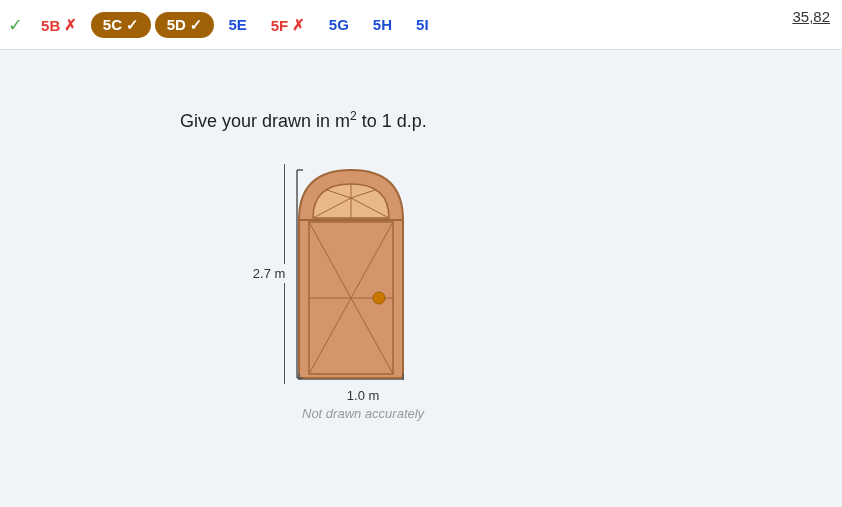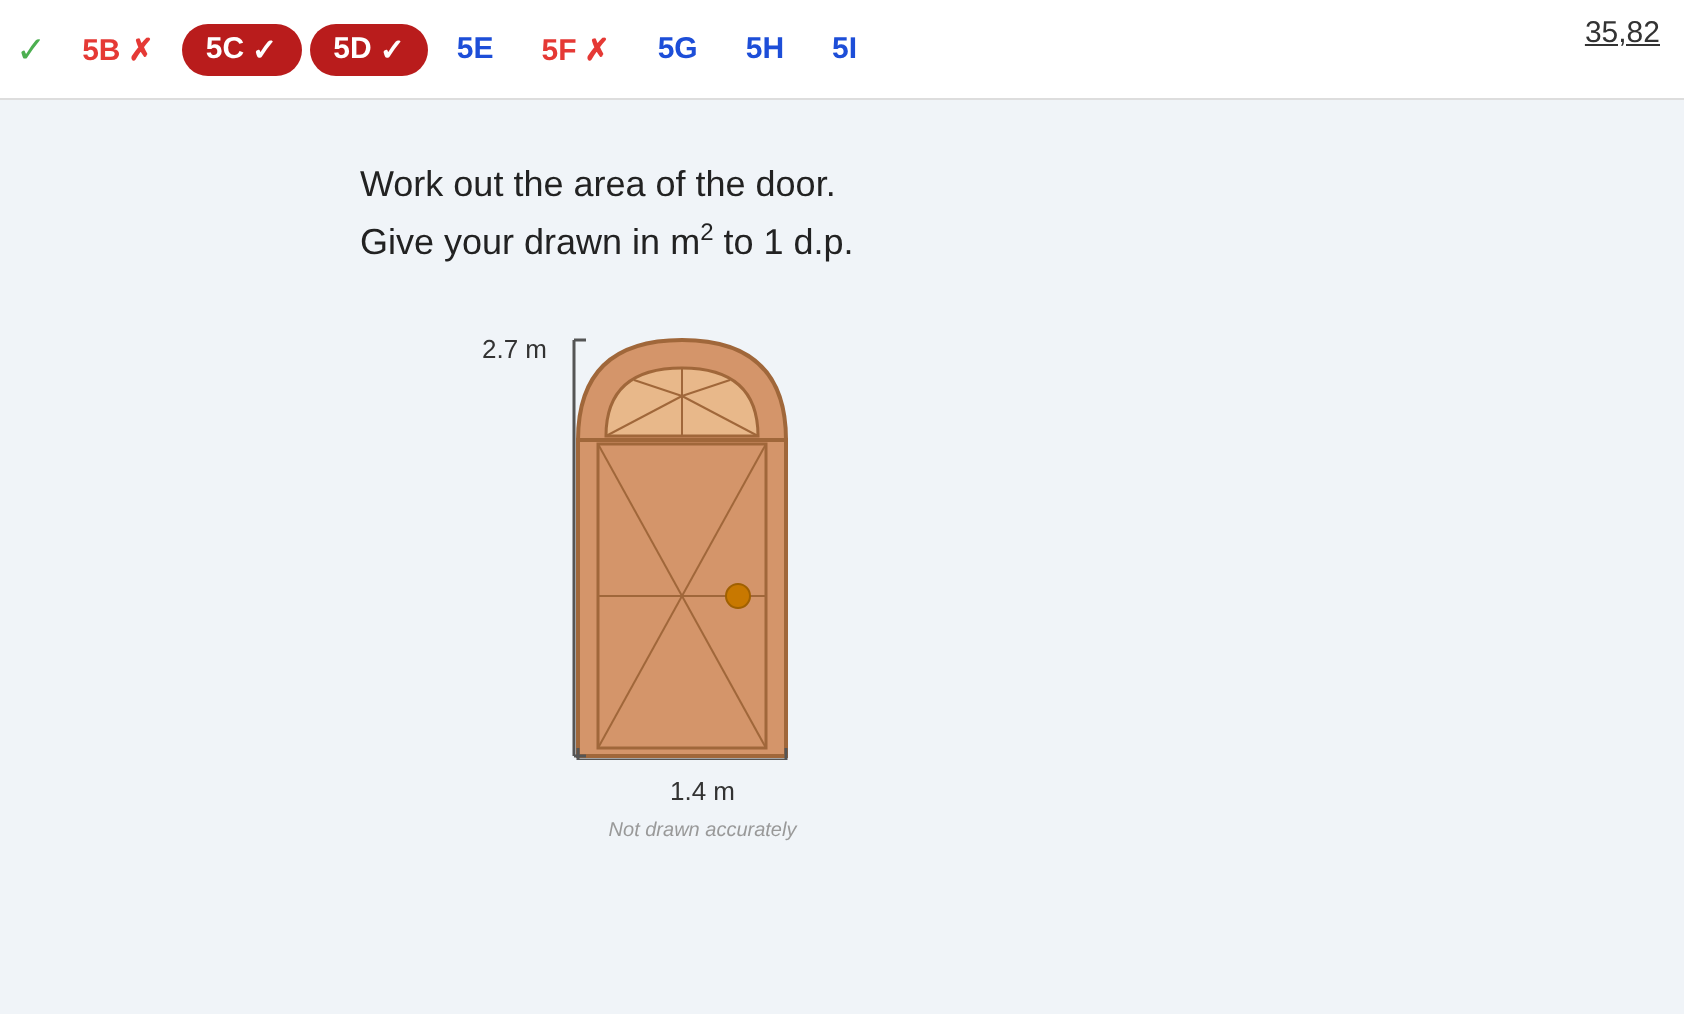--- a/index.html
+++ b/index.html
@@ -40,21 +40,21 @@
       gap: 4px;
       white-space: nowrap;
     }
 
     .nav-item.wrong {
       color: #e53935;
       align-items: flex-end;
     }
 
     .nav-item.correct {
-      background: #b91c1c;
+      background: #a16207;
       color: #fff;
       border-radius: 20px;
       padding: 4px 12px;
     }
 
     .nav-item.normal {
       color: #1d4ed8;
       align-items: center;
     }
 
@@ -114,21 +114,21 @@
     }
 
     .width-label {
       font-size: 13px;
       color: #333;
       text-align: center;
       margin-top: 4px;
     }
 
     .not-drawn-label {
-      font-size: 10px;
+      font-size: 13px;
       color: #999;
       text-align: center;
       font-style: italic;
       margin-top: 2px;
     }
   </style>
 </head>
 <body>
 
 <div class="top-bar">
@@ -171,28 +171,28 @@
   </div>
 
 </div>
 
 <div class="score">
   <span>35,82</span>
 </div>
 
 <div class="main-content">
   <div class="question-text">
-    <span>Work out the area of the door.</span><br>
+    <br>
     <span>Give your drawn in m</span><sup>2</sup><span> to 1 d.p.</span>
   </div>
 
   <div class="door-container">
     <div class="door-wrapper">
 
-      <div style="display:flex; flex-direction:row; align-items:flex-start; margin-right:6px; height:220px; justify-content:center;">
+      <div style="display:flex; flex-direction:column; align-items:flex-end; margin-right:6px; height:220px; justify-content:center;">
         <div style="width:1px; background:#555; flex:1;"></div>
         <div style="display:flex; align-items:center; gap:4px; padding:2px 0;">
           <span style="font-size:13px; color:#333; white-space:nowrap;">2.7 m</span>
         </div>
         <div style="width:1px; background:#555; flex:1;"></div>
       </div>
 
       <div class="door-svg-container">
         <svg width="120" height="220" viewBox="0 0 120 220" xmlns="http://www.w3.org/2000/svg">
 
@@ -225,20 +225,20 @@
           <line x1="6" y1="218" x2="12" y2="218" stroke="#555" stroke-width="1.5"></line>
 
           <line x1="8" y1="220" x2="112" y2="220" stroke="#555" stroke-width="1.5"></line>
           <line x1="8" y1="220" x2="8" y2="214" stroke="#555" stroke-width="1.5"></line>
           <line x1="112" y1="220" x2="112" y2="214" stroke="#555" stroke-width="1.5"></line>
         </svg>
       </div>
     </div>
 
     <div style="margin-left:62px; margin-top:2px;">
-      <span class="width-label">1.4 m</span>
+      <span class="width-label">1.0 m</span>
     </div>
 
     <div style="margin-left:62px;">
       <span class="not-drawn-label">Not drawn accurately</span>
     </div>
   </div>
 </div>
 
 </body></html>

